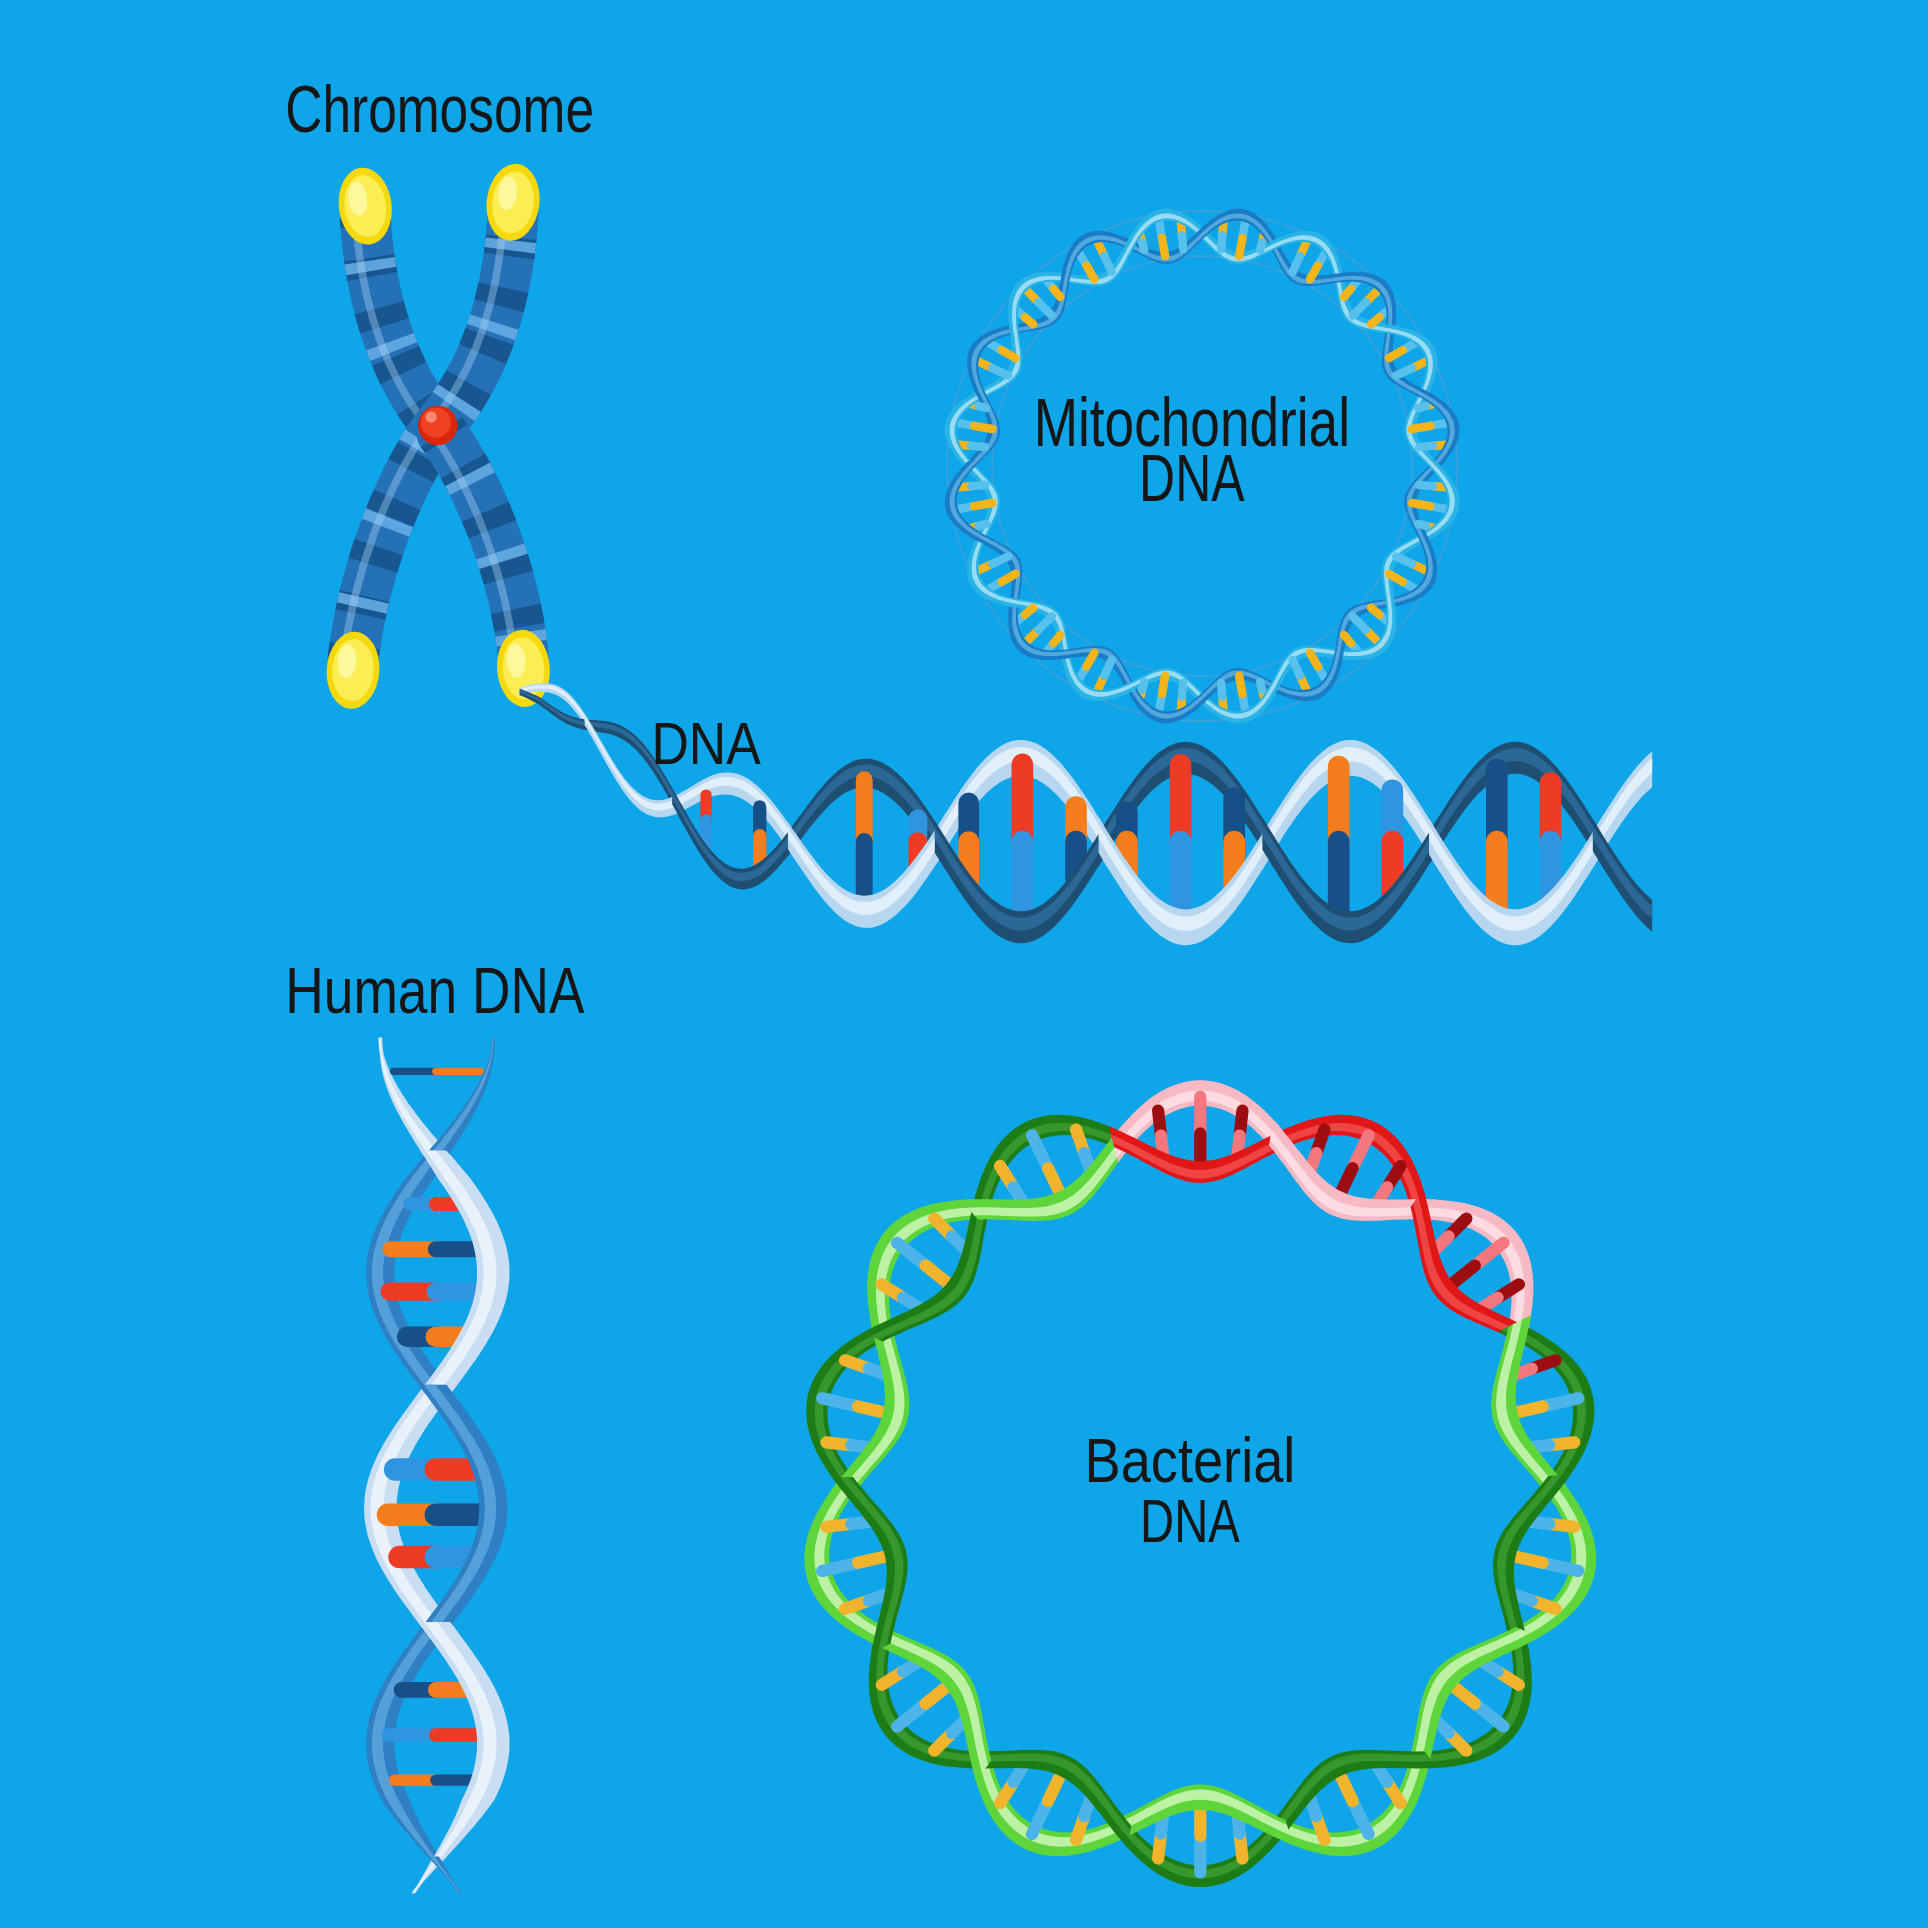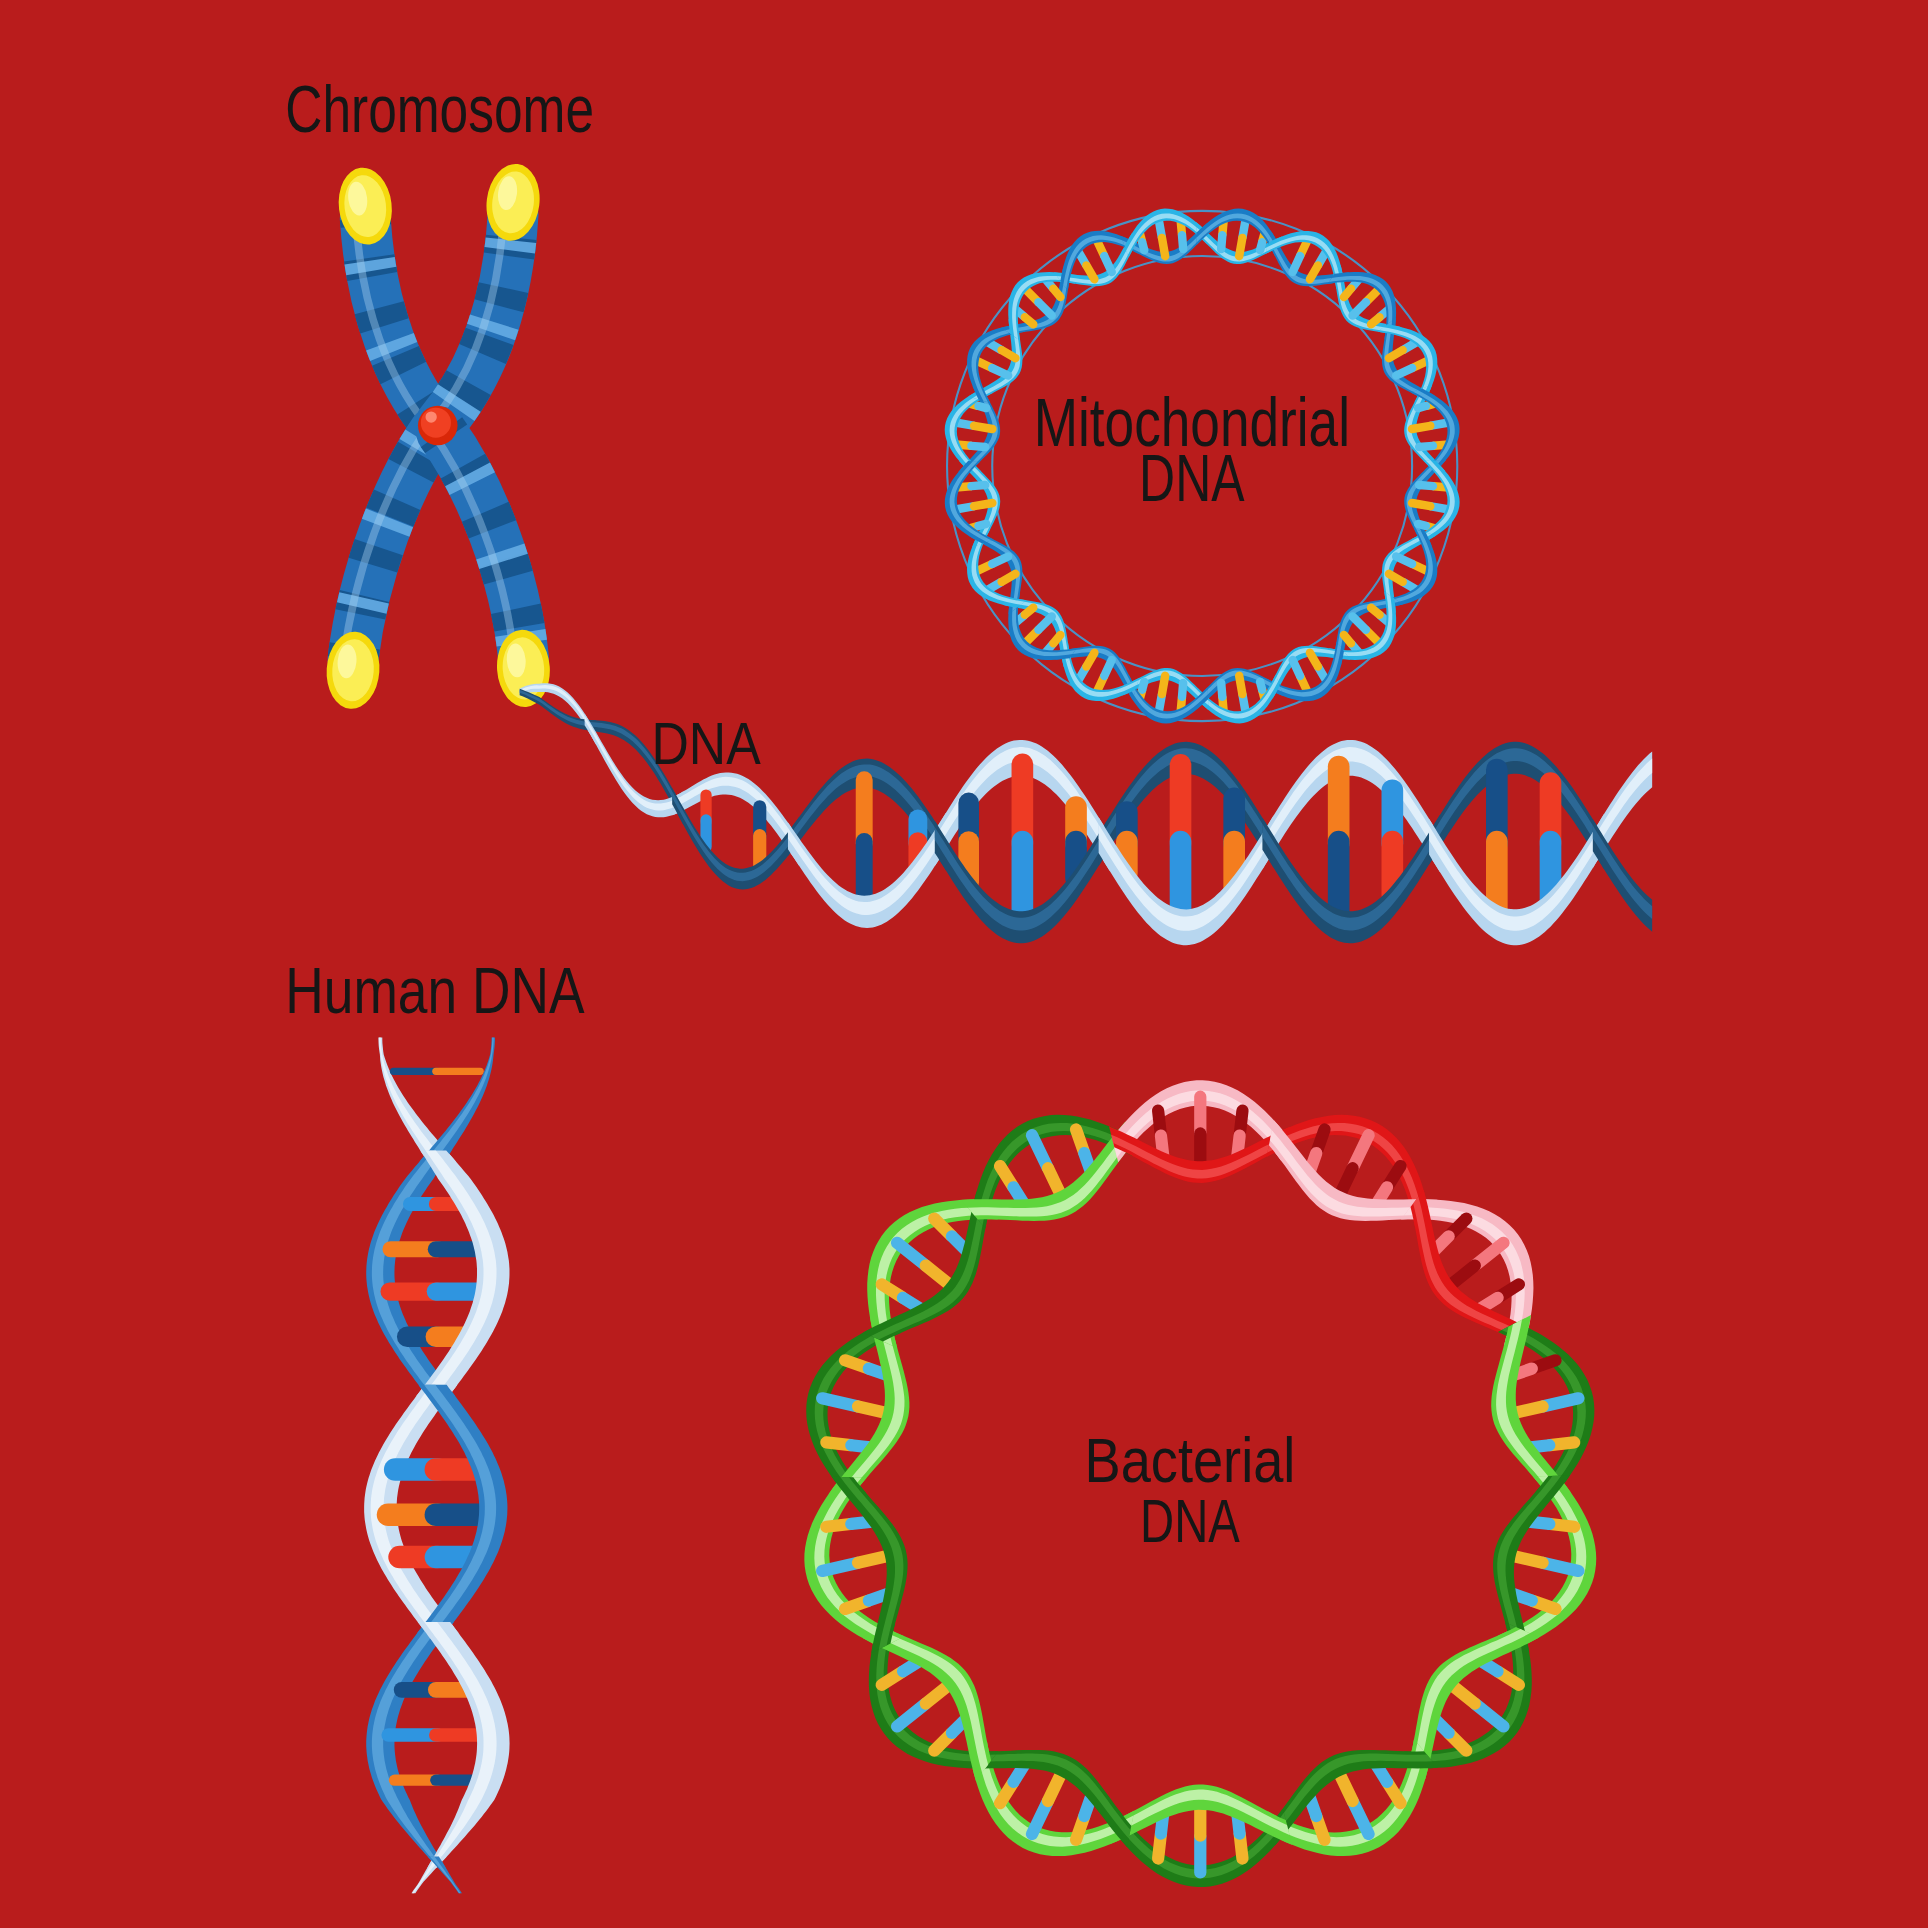--- a/index.html
+++ b/index.html
@@ -1,16 +1,16 @@
 <!DOCTYPE html>
 <html style="font-size:15px"><head>
 <meta charset="utf-8">
 <style>
   html,body{margin:0;padding:0;background:#ffffff;}
-  #stage{position:relative;width:1928px;height:1928px;background:#b91c1c;overflow:hidden;
+  #stage{position:relative;width:1928px;height:1928px;background:#0ea5e9;overflow:hidden;
          font-family:"Liberation Sans", sans-serif;text-decoration:underline;}
   svg{position:absolute;left:0;top:0;}
   text{fill:#161616;font-family:"Liberation Sans", sans-serif;}
 </style>
 </head>
 <body>
 
 <div id="stage">
   <svg id="art" width="1928" height="1928" viewBox="0 0 2048 2048">
     <g id="g-chromosome">

